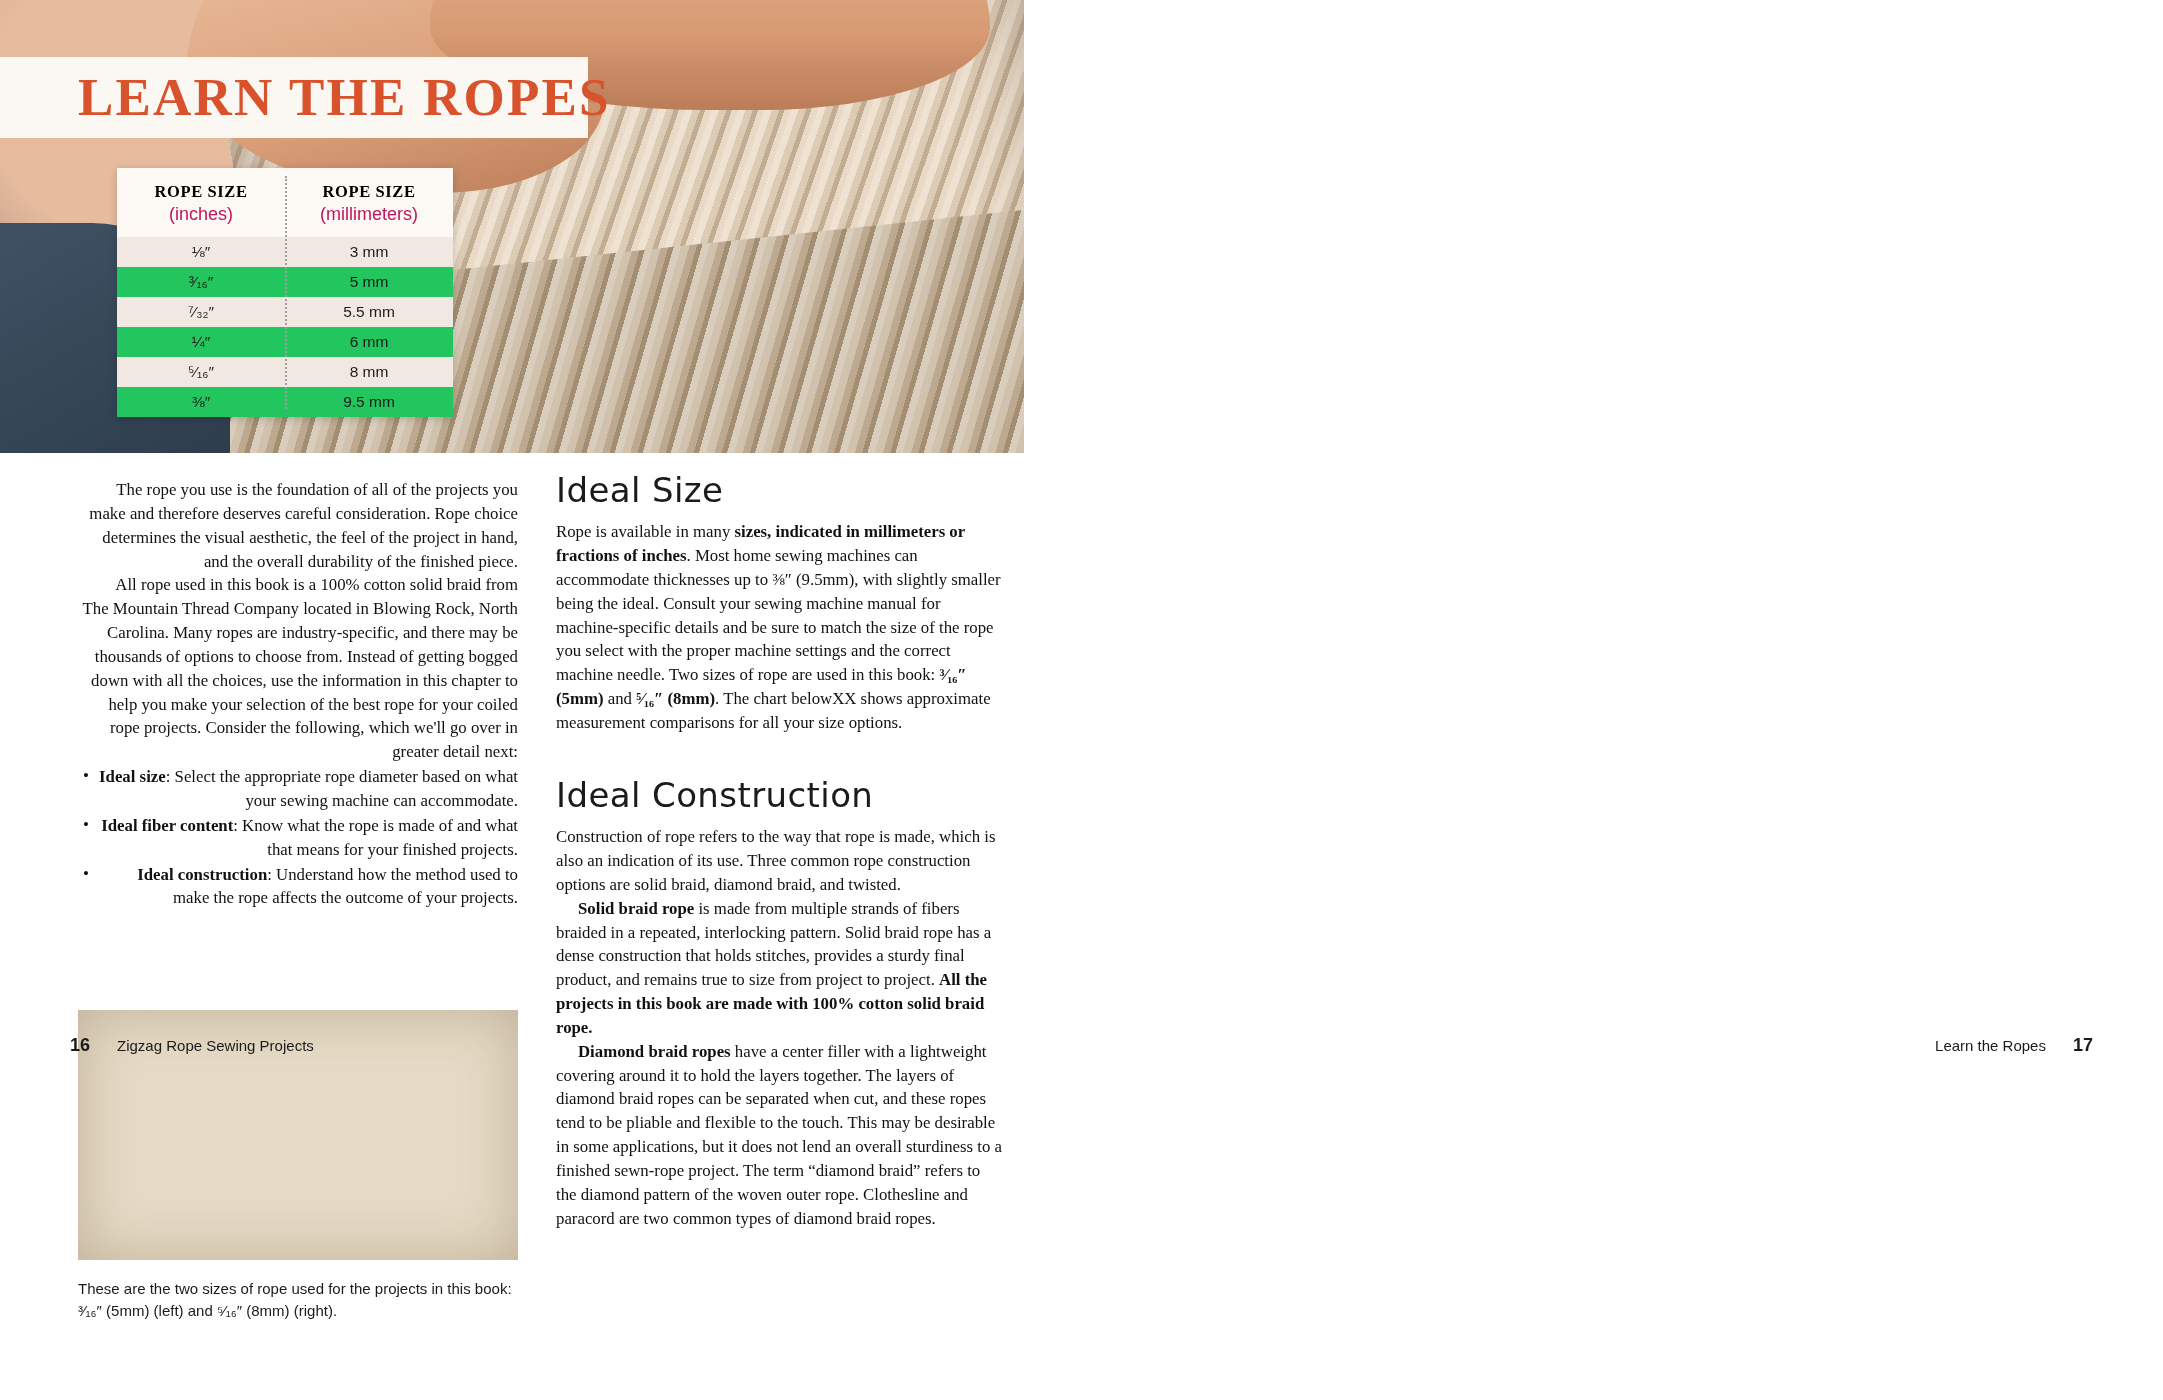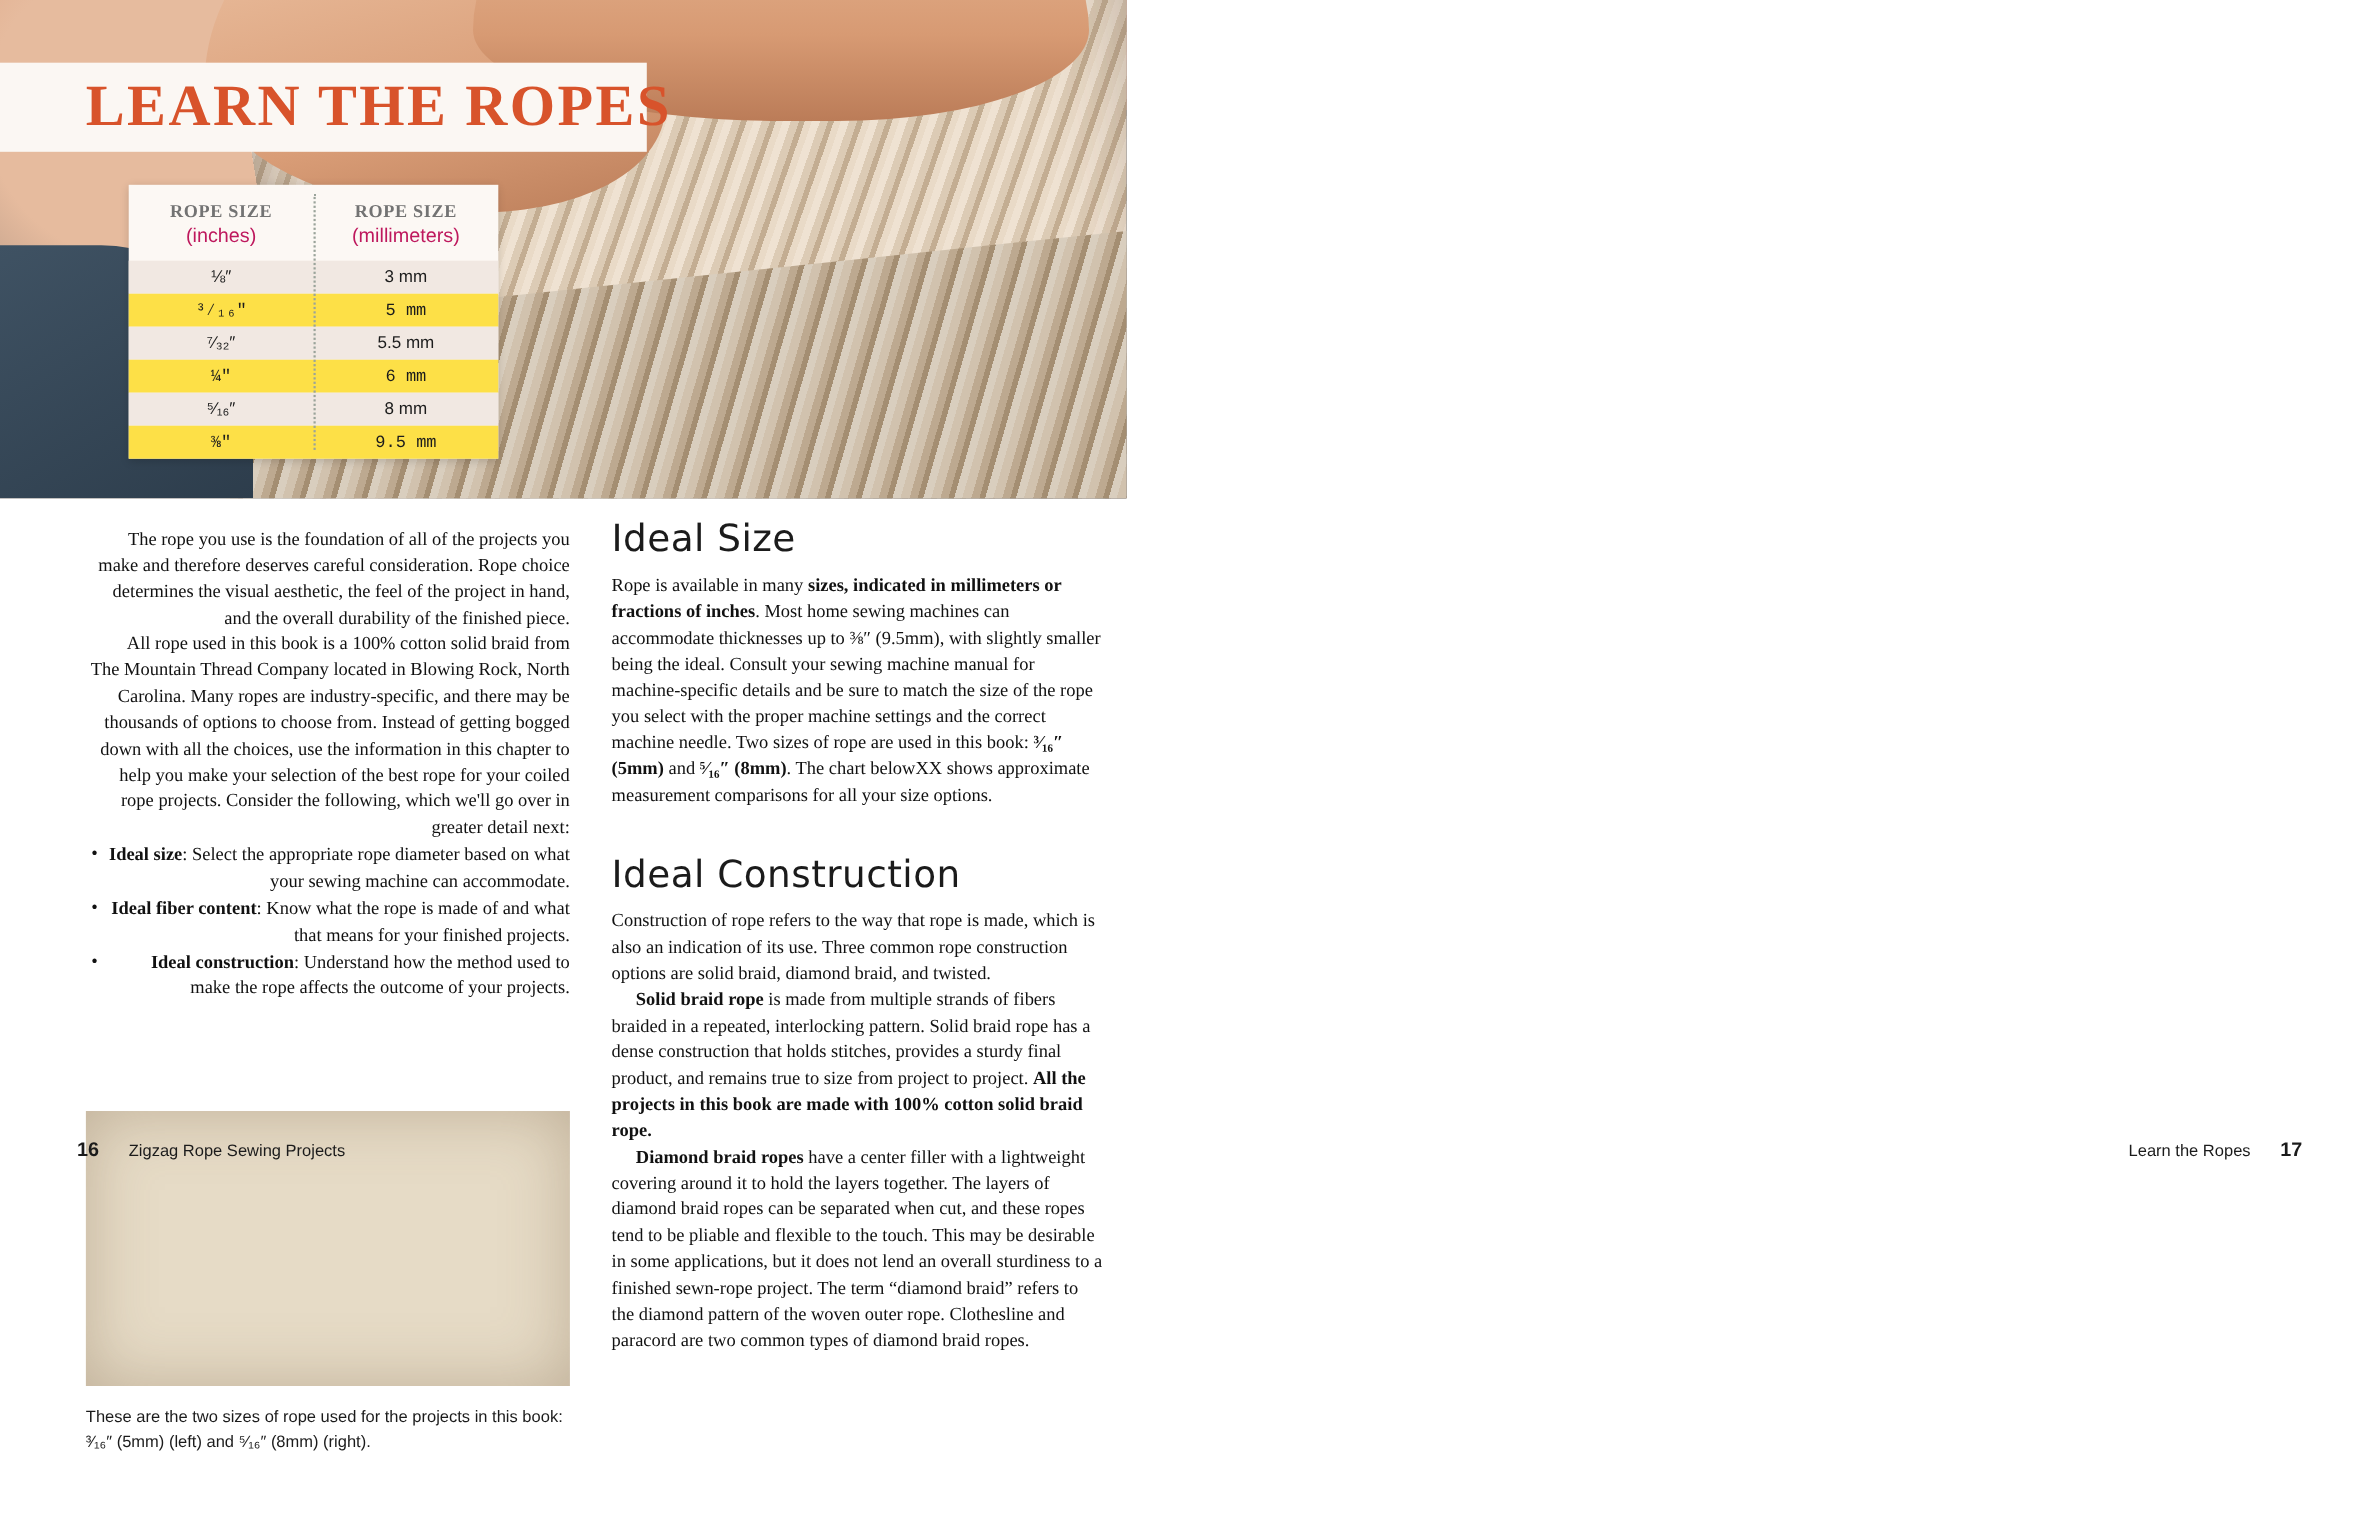--- a/index.html
+++ b/index.html
@@ -78,26 +78,26 @@
   .rope-size-table {
     position:absolute; left:117px; top:168px; width:336px;
     background:#fcf8f4;
     box-shadow: 0 2px 8px rgba(0,0,0,.18);
     font-family:"Liberation Sans", sans-serif;
   }
   .rst-head { display:flex; }
   .rst-head .cell {
     flex:1; text-align:center; padding:14px 4px 12px;
   }
-  .rst-head .t1 { font-family:"Liberation Serif", serif; font-weight:700; font-size:16.5px; letter-spacing:.6px; color:#737373; }
+  .rst-head .t1 { font-family:"Liberation Serif", serif; font-weight:700; font-size:16.5px; letter-spacing:.6px; color:#000000; }
   .rst-head .t2 { font-size:18px; color:#be185d; margin-top:2px; }
   .rst-row { display:flex; }
   .rst-row .cell { flex:1; text-align:center; padding:6px 4px; font-size:15.5px; color:#1c1c1c; }
   .rst-row.shade { background:#f1e8e2; }
-  .rst-row.plain { background:#fde047;font-family:Liberation Mono, monospace; }
+  .rst-row.plain { background:#22c55e; }
   .rst-divider {
     position:absolute; left:50%; top:8px; bottom:8px; width:0;
     border-left:2px dotted #9aa39a;
   }
 
   
   .col { position:absolute; font-size:16.8px; line-height:1.42; color:#111; text-align:left; }
   .col p { margin:0; }
   .col p + p { text-indent: 22px; }
   .col ul { list-style:none; margin:0; padding:0; }

